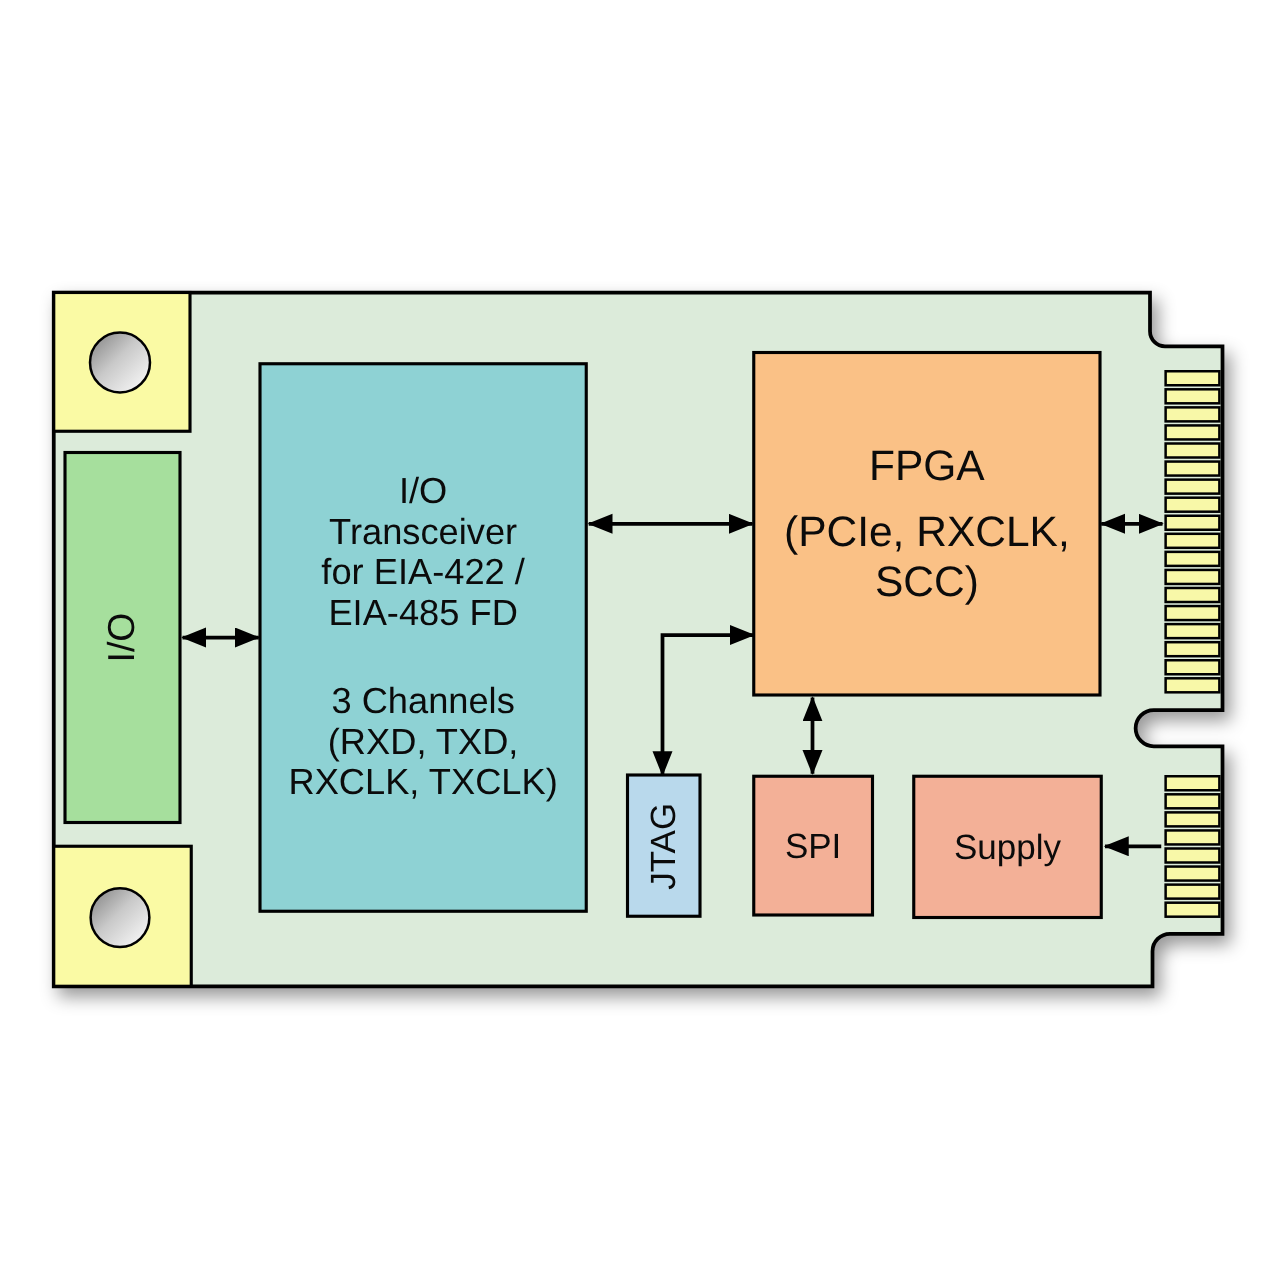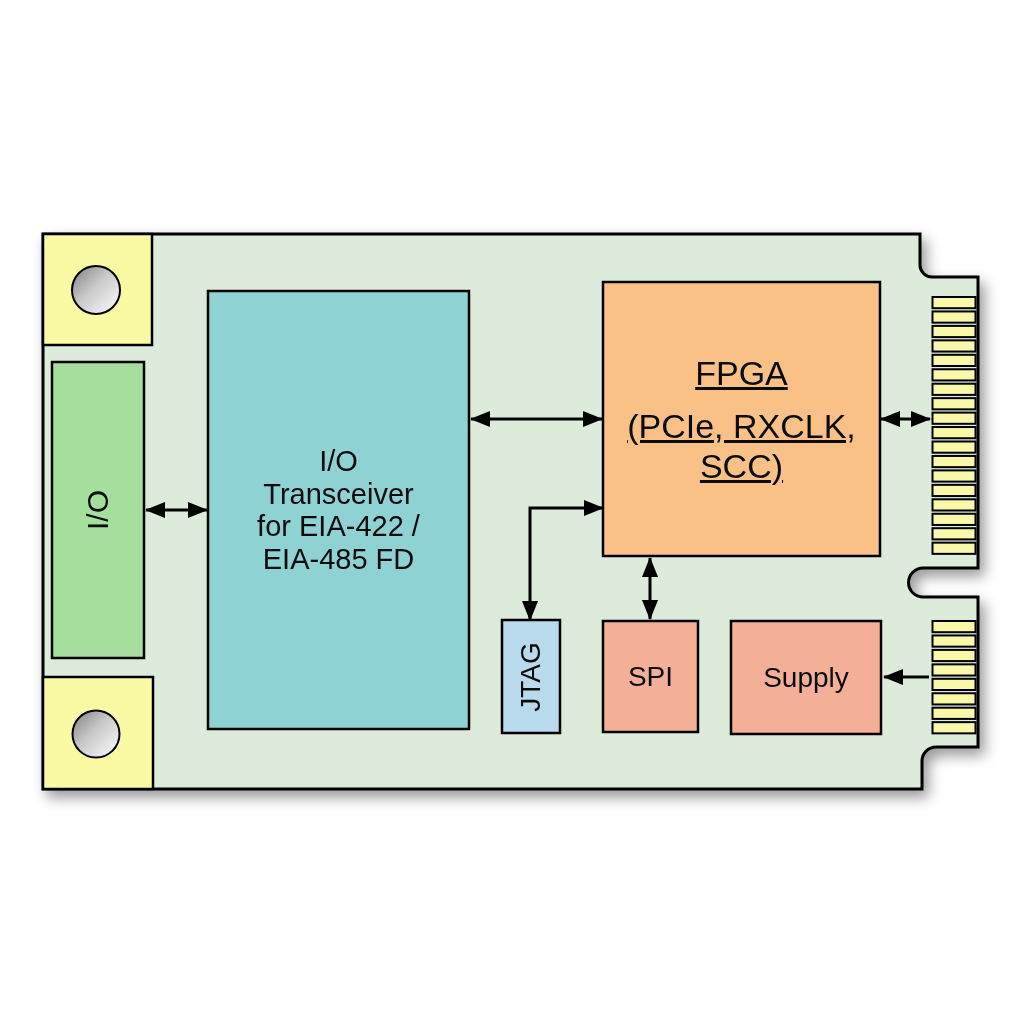--- a/index.html
+++ b/index.html
@@ -7,21 +7,21 @@
        font-family:"Liberation Sans",sans-serif;color:#000;}
   .stage{position:absolute;inset:0;}
   svg.layer{position:absolute;left:0;top:0;width:1024px;height:1024px;}
   .lbl{position:absolute;display:flex;align-items:center;justify-content:center;
        text-align:center;color:#0b0b0b;pointer-events:none;white-space:pre-line;}
   .rot{transform:rotate(-90deg);white-space:nowrap;}
   #lbl-io{left:52px;top:362px;width:92px;height:296px;font-size:30px;}
   #lbl-transceiver{left:208px;top:291px;width:261px;height:438px;
        flex-direction:column;gap:38px;font-size:29px;line-height:32.5px;}
   #lbl-fpga{left:603px;top:282px;width:277px;height:274px;
-       flex-direction:column;gap:13px;font-size:34px;line-height:40px;text-decoration:underline;}
+       flex-direction:column;gap:13px;font-size:34px;line-height:40px;}
   #lbl-jtag{left:502px;top:620px;width:58px;height:113px;font-size:28px;}
   #lbl-spi{left:603px;top:621px;width:95px;height:111px;font-size:28px;}
   #lbl-supply{left:731px;top:621px;width:150px;height:113px;font-size:28px;}
   .board-shadow{filter:drop-shadow(5px 7px 7px rgba(0,0,0,0.40));}
   .block-rect{stroke:#000;stroke-width:2.5;}
   .tab-rect{stroke:#000;stroke-width:2.5;}
   .finger{stroke:#000;stroke-width:2;}
   .arrow{stroke:#000;stroke-width:3;fill:none;}
   .hole{stroke:#000;stroke-width:2;}
 </style>
@@ -101,20 +101,23 @@
 
   <div class="lbl" id="lbl-io">
     <span class="rot">I/O</span>
   </div>
 
   <div class="lbl" id="lbl-transceiver">
     <div>I/O
 Transceiver
 for EIA-422 /
 EIA-485 FD</div>
+    <div>3 Channels
+(RXD, TXD,
+RXCLK, TXCLK)</div>
   </div>
 
   <div class="lbl" id="lbl-fpga">
     <div>FPGA</div>
     <div>(PCIe, RXCLK,
 SCC)</div>
   </div>
 
   <div class="lbl" id="lbl-jtag">
     <span class="rot">JTAG</span>

